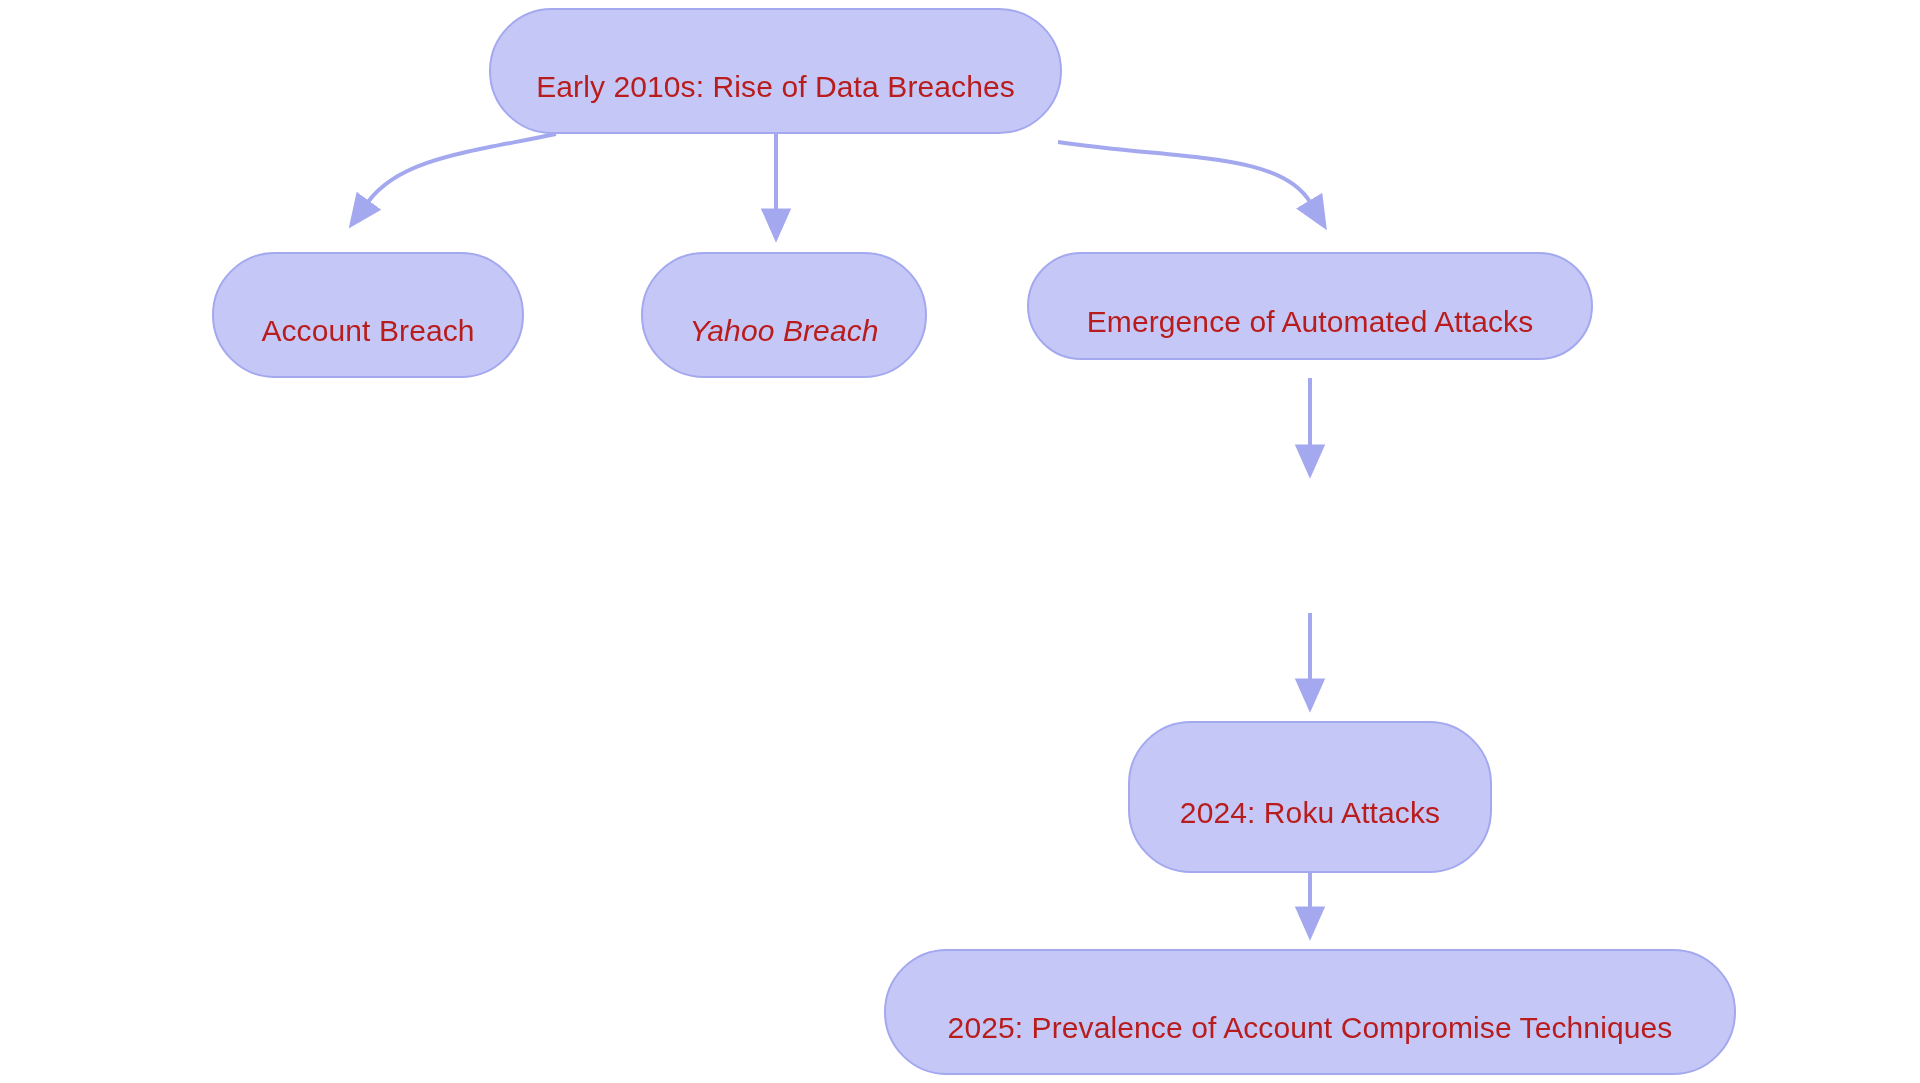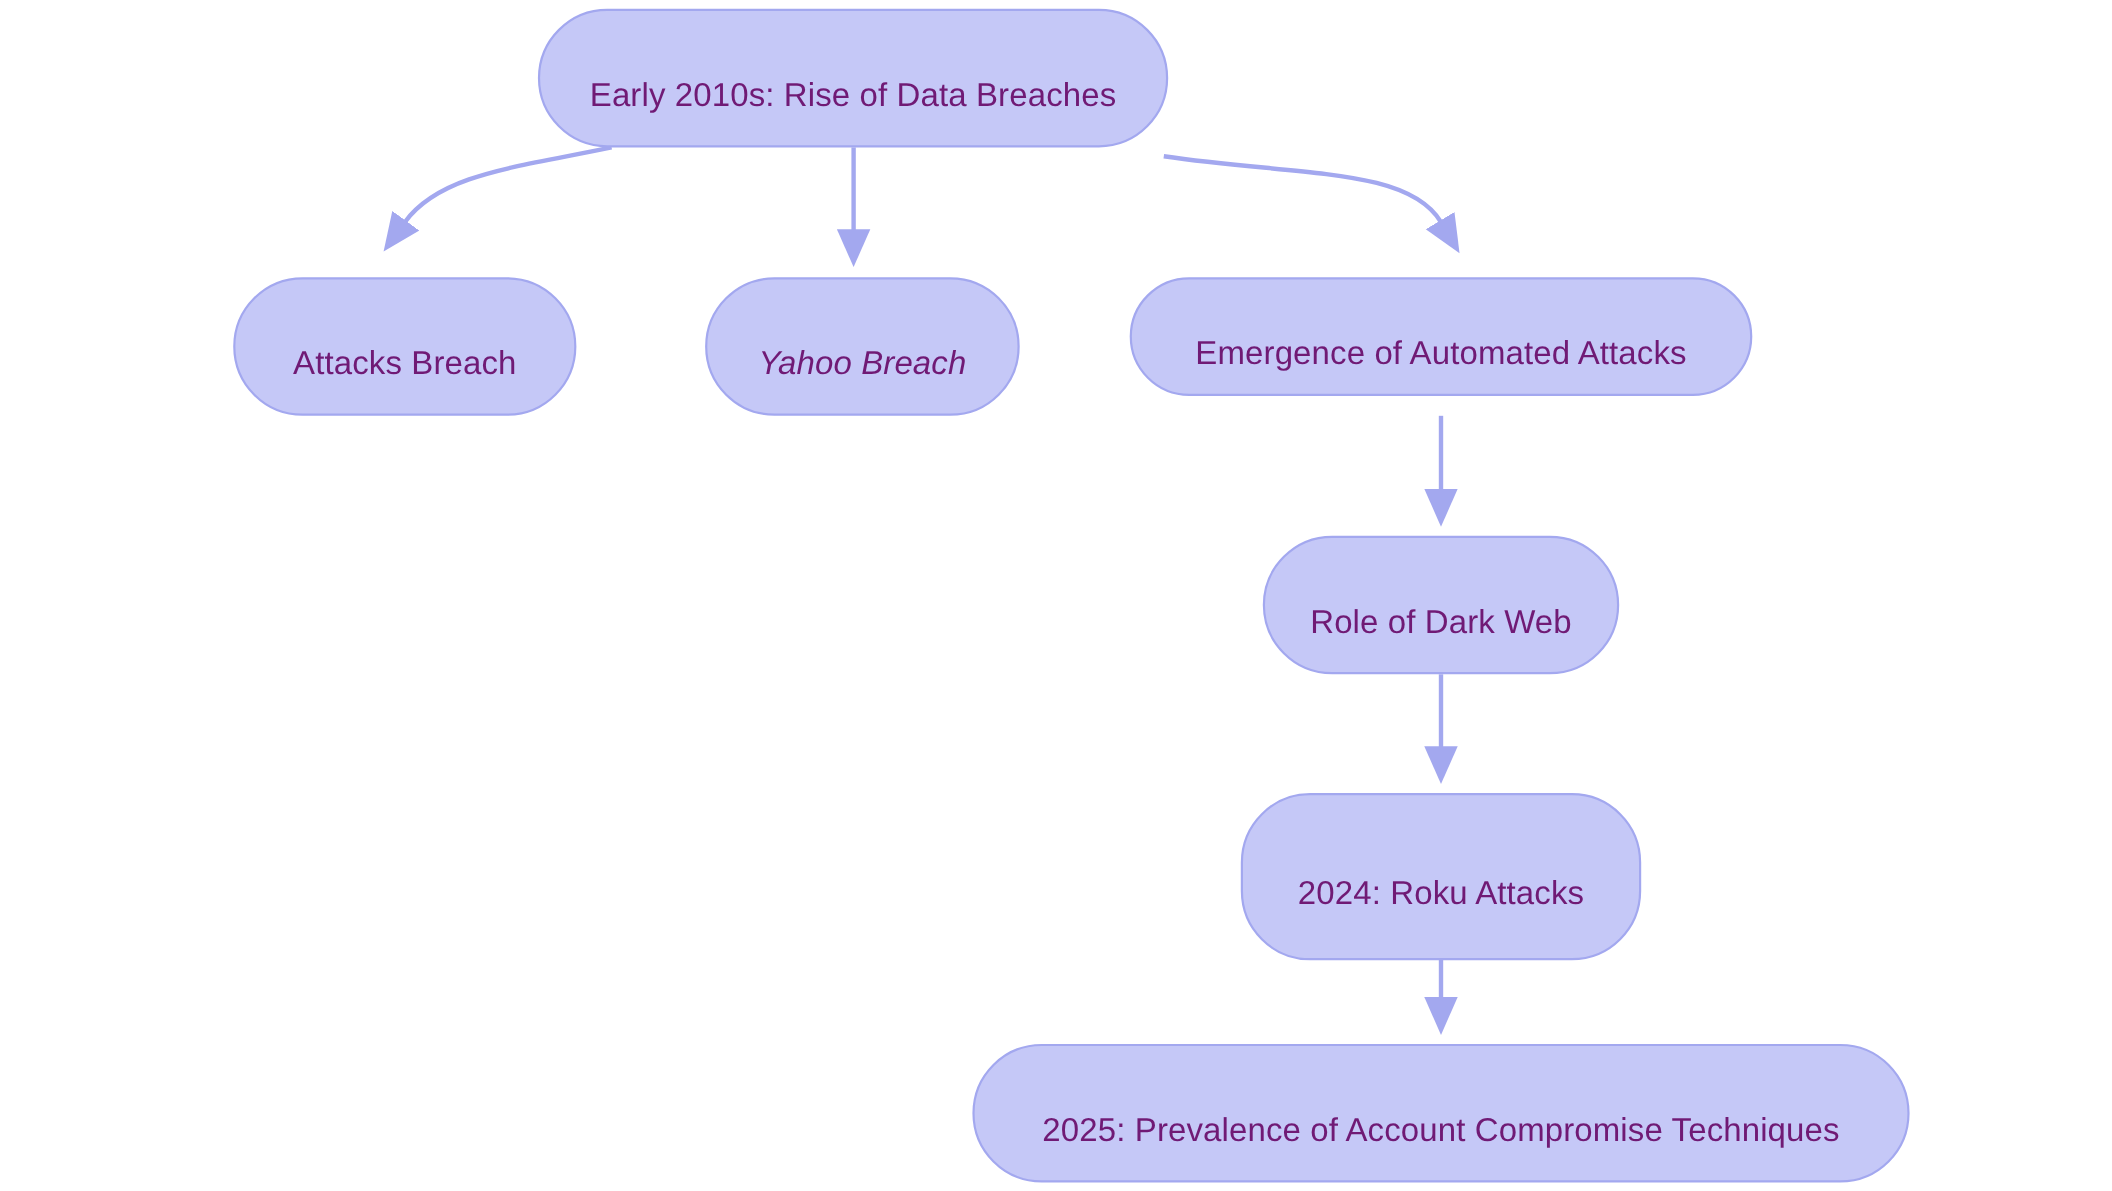--- a/index.html
+++ b/index.html
@@ -37,21 +37,21 @@
     color: #3333cc;
     font-family: "Liberation Sans", sans-serif;
     font-size: 30px;
     font-weight: 400;
     letter-spacing: 0.1px;
     line-height: 1;
     white-space: nowrap;
     z-index: 2;
   }
   .node-label {
-    color: #701a75;
+    color: #b91c1c;
     pointer-events: none;
     margin-top: 32px;
   }
 </style>
 </head>
 <body>
 
 <div id="canvas" style="background: rgb(255, 255, 255);">
 
   <svg id="edge-layer" viewBox="0 0 1920 1083" width="1920" height="1083" xmlns="http://www.w3.org/2000/svg">
@@ -72,34 +72,31 @@
     <path d="M 1310,613 L 1310,680" fill="none" stroke="#a3a8ef" stroke-width="4" stroke-linecap="butt" marker-end="url(#arrowhead)"></path>
 
     <path d="M 1310,847 L 1310,908" fill="none" stroke="#a3a8ef" stroke-width="4" stroke-linecap="butt" marker-end="url(#arrowhead)"></path>
   </svg>
 
   <div class="node" style="left: 489px; top: 8px; width: 573px; height: 126px; border-radius: 63px; background: rgb(197, 200, 247); border-color: rgb(163, 168, 239); color: rgb(51, 51, 204);">
     <span class="node-label">Early 2010s: Rise of Data Breaches</span>
   </div>
 
   <div class="node" style="left: 212px; top: 252px; width: 312px; height: 126px; border-radius: 63px; background: rgb(197, 200, 247); border-color: rgb(163, 168, 239); color: rgb(51, 51, 204);">
-    <span class="node-label">Attacks Breach</span>
+    <span class="node-label">Account Breach</span>
   </div>
 
   <div class="node" style="left: 641px; top: 252px; width: 286px; height: 126px; border-radius: 63px; background: rgb(197, 200, 247); border-color: rgb(163, 168, 239); color: rgb(51, 51, 204); font-style: italic;">
     <span class="node-label">Yahoo Breach</span>
   </div>
 
   <div class="node" style="left: 1027px; top: 252px; width: 566px; height: 108px; border-radius: 63px; background: rgb(197, 200, 247); border-color: rgb(163, 168, 239); color: rgb(51, 51, 204);">
     <span class="node-label">Emergence of Automated Attacks</span>
   </div>
 
-  <div class="node" style="left: 1148px; top: 487px; width: 324px; height: 126px; border-radius: 63px; background: rgb(197, 200, 247); border-color: rgb(163, 168, 239); color: rgb(51, 51, 204);">
-    <span class="node-label">Role of Dark Web</span>
-  </div>
 
   <div class="node" style="left: 1128px; top: 721px; width: 364px; height: 152px; border-radius: 63px; background: rgb(197, 200, 247); border-color: rgb(163, 168, 239); color: rgb(51, 51, 204);">
     <span class="node-label">2024: Roku Attacks</span>
   </div>
 
   <div class="node" style="left: 884px; top: 949px; width: 852px; height: 126px; border-radius: 63px; background: rgb(197, 200, 247); border-color: rgb(163, 168, 239); color: rgb(51, 51, 204);">
     <span class="node-label">2025: Prevalence of Account Compromise Techniques</span>
   </div>
 
 </div>

